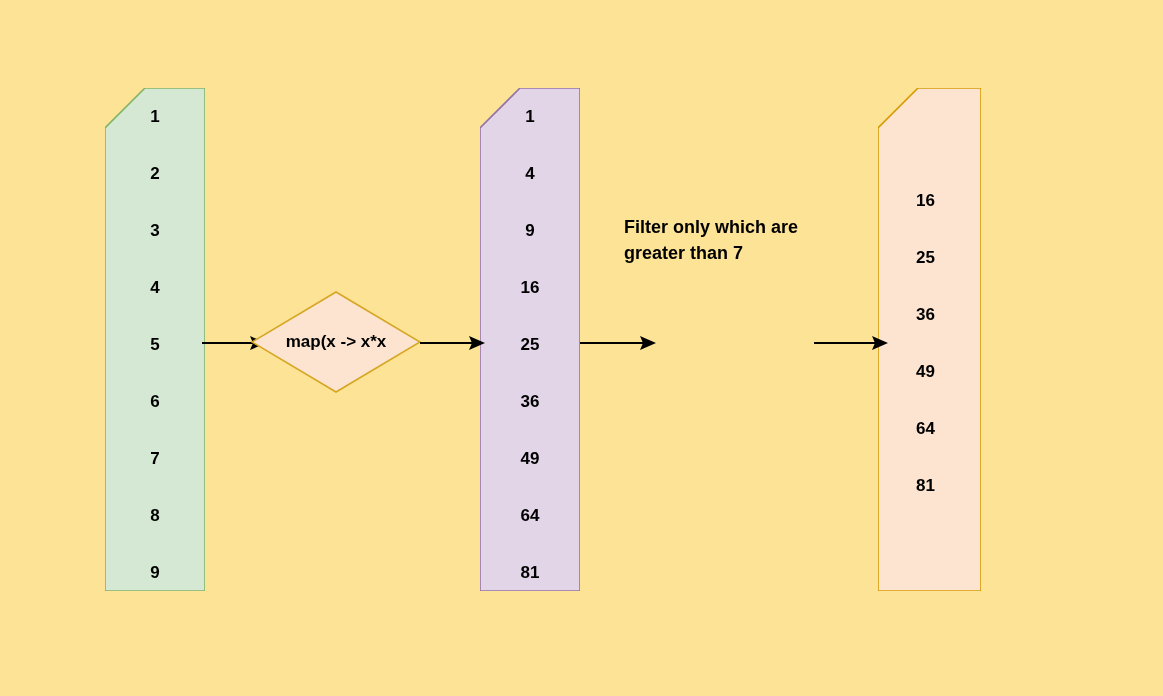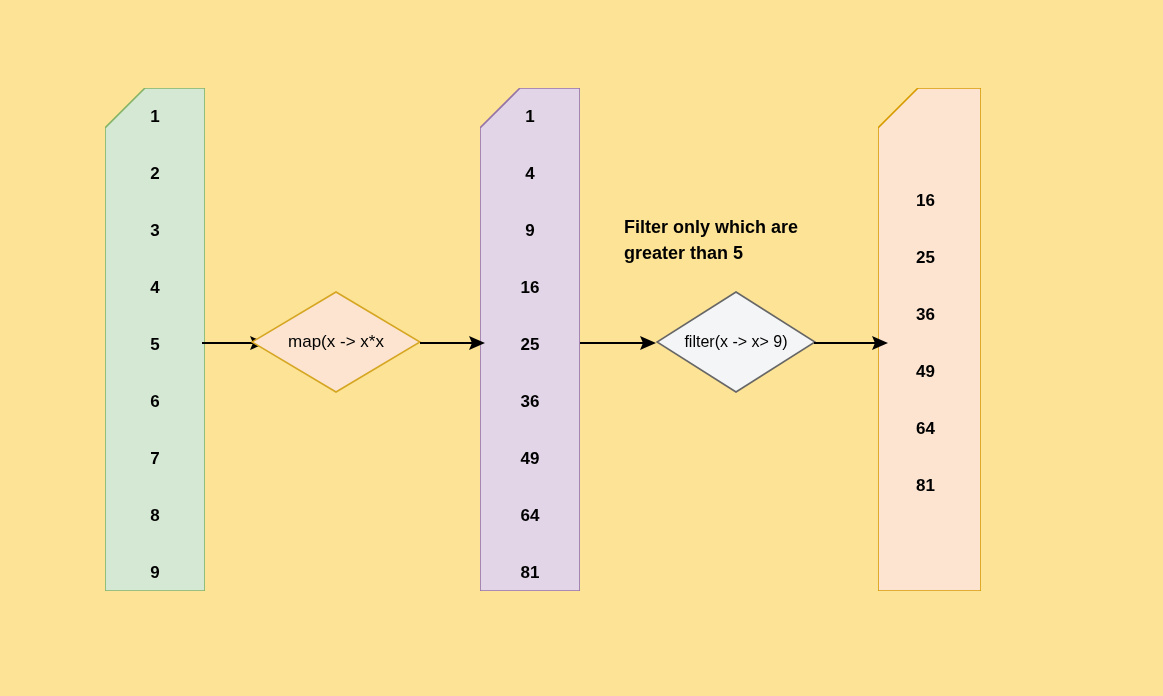--- a/index.html
+++ b/index.html
@@ -49,21 +49,21 @@
   }
   .diamond .shape { position: absolute; inset: 0; }
   .diamond .dlabel {
     position: relative;
     z-index: 2;
     font-size: 17px;
     color: #000;
     white-space: nowrap;
     text-align: center;
   }
-  .diamond.map .dlabel { font-weight: normal; font-size: 17px; }
+  .diamond.map .dlabel { font-weight: bold; font-size: 17px; }
   .diamond.filter .dlabel { font-weight: normal; font-size: 16px; }
 
   
   .caption {
     position: absolute;
     font-weight: bold;
     font-size: 18px;
     color: #000;
     line-height: 1.42;
   }
@@ -142,27 +142,21 @@
   <svg class="arrow" style="left:418px; top:328px; width:70px; height:30px;" viewBox="0 0 70 30">
     <line x1="2" y1="15" x2="55" y2="15" stroke="#000000" stroke-width="2"></line>
     <polygon points="67,15 51,8 54,15 51,22" fill="#000000"></polygon>
   </svg>
 
   <svg class="arrow" style="left:578px; top:328px; width:82px; height:30px;" viewBox="0 0 82 30">
     <line x1="2" y1="15" x2="66" y2="15" stroke="#000000" stroke-width="2"></line>
     <polygon points="78,15 62,8 65,15 62,22" fill="#000000"></polygon>
   </svg>
 
-  <div class="diamond filter" style="left:656px; top:291px; width:160px; height:102px;">
-    <svg class="shape" viewBox="0 0 160 102" preserveAspectRatio="none">
-      <polygon points="80,1 159,51 80,101 1,51" fill="#f4f5f7" stroke="#666666" stroke-width="1.6"></polygon>
-    </svg>
-    <span class="dlabel">filter(x -&gt; x&gt; 9)</span>
-  </div>
 
-  <div class="caption left" style="left:624px; top:215px; width:240px;">Filter only which are greater than 5</div>
+  <div class="caption left" style="left:624px; top:215px; width:240px;">Filter only which are greater than 7</div>
 
   <svg class="arrow" style="left:812px; top:328px; width:80px; height:30px;" viewBox="0 0 80 30">
     <line x1="2" y1="15" x2="64" y2="15" stroke="#000000" stroke-width="2"></line>
     <polygon points="76,15 60,8 63,15 60,22" fill="#000000"></polygon>
   </svg>
 
 </div>
 
 </body></html>

